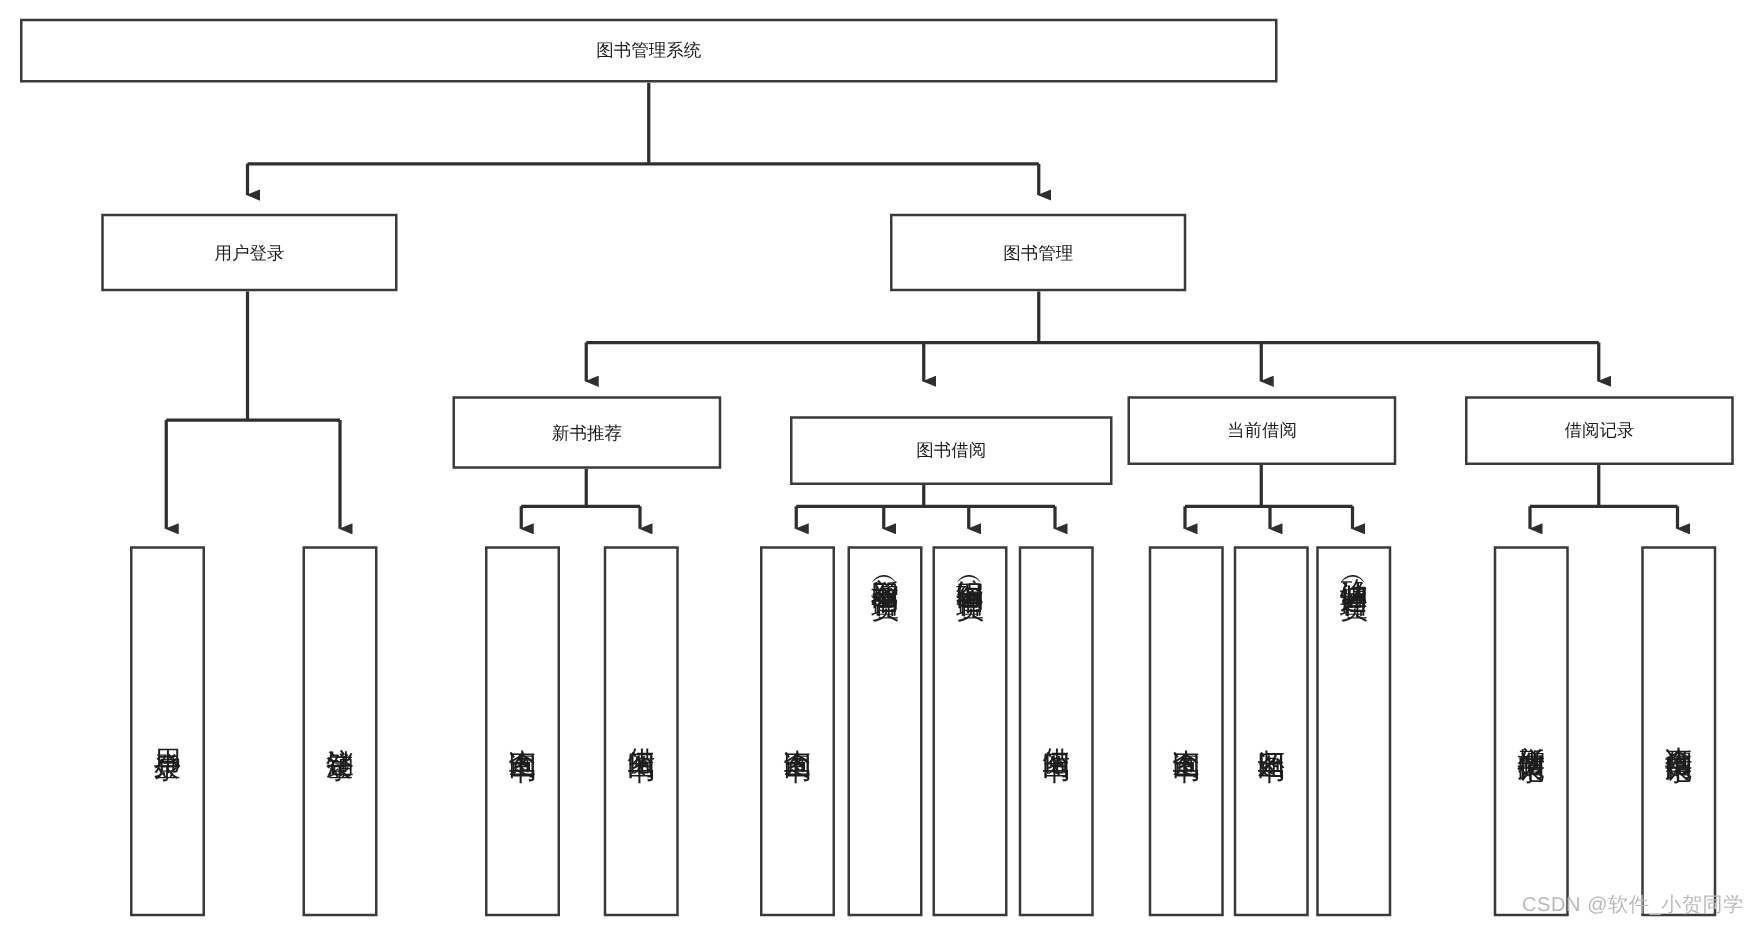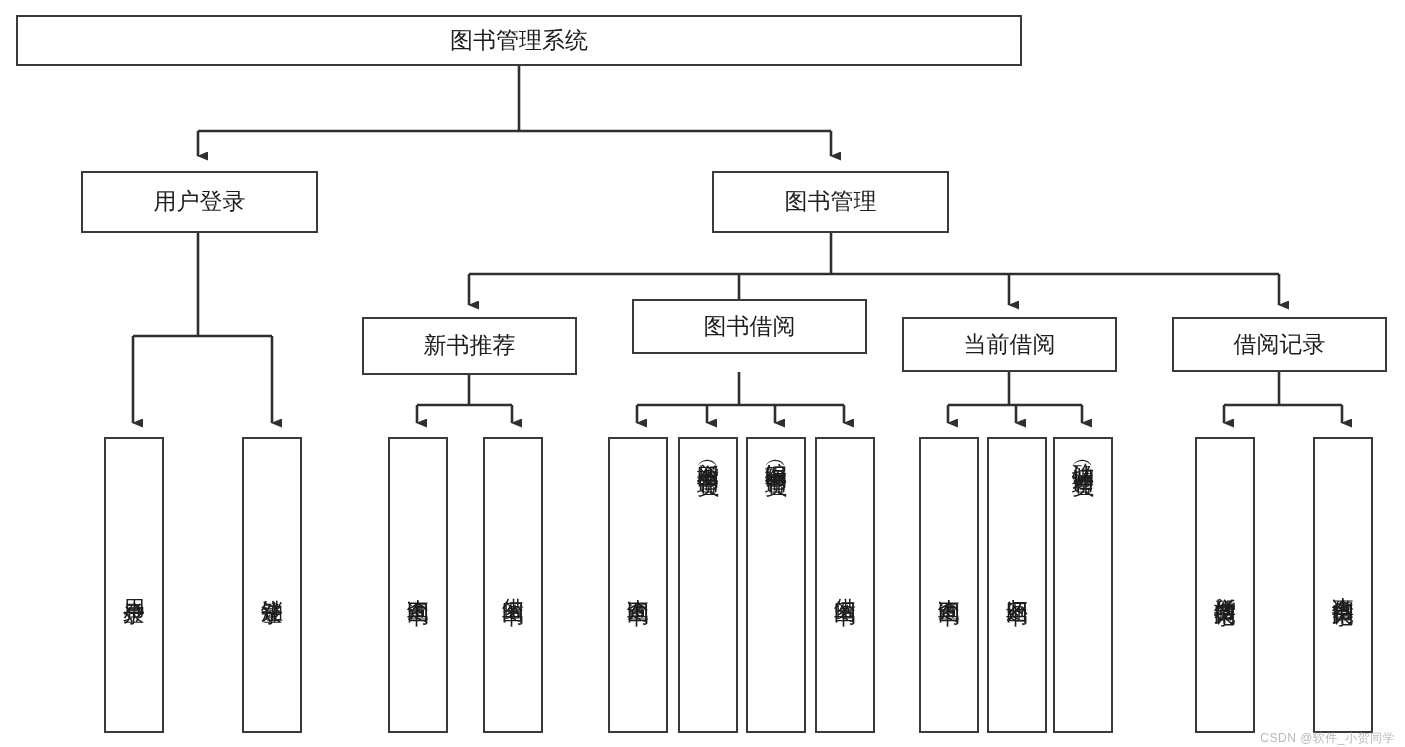--- a/index.html
+++ b/index.html
@@ -34,42 +34,42 @@
     justify-content: center;
     color: #1d1d1d;
   }
   .node .label {
     display: block;
     text-align: center;
     line-height: 1.18;
     white-space: nowrap;
   }
   .node.horiz .label {
-    font-size: 23px;
+    font-size: 14px;
   }
   .node.vert {
     align-items: flex-start;
     padding-top: 6px;
   }
   .node.vert .label {
     writing-mode: vertical-rl;
     text-orientation: upright;
     font-size: 22px;
     letter-spacing: 2px;
     line-height: 1;
   }
   .node.vert.centered {
     align-items: center;
     padding-top: 0;
   }
   #watermark {
     position: absolute;
     right: 10px;
-    bottom: 0;
-    font-size: 12px;
+    bottom: 12px;
+    font-size: 16px;
     color: #b9b9b9;
     white-space: nowrap;
     letter-spacing: 0.5px;
   }
 </style>
 </head>
 <body>
 
 <div id="canvas">
 
@@ -130,21 +130,21 @@
   <div class="node horiz" style="left:81px; top:171px; width:237px; height:62px;">
     <span class="label">用户登录</span>
   </div>
   <div class="node horiz" style="left:712px; top:171px; width:237px; height:62px;justify-content:center;">
     <span class="label">图书管理</span>
   </div>
 
   <div class="node horiz" style="left:362px; top:317px; width:215px; height:58px;">
     <span class="label">新书推荐</span>
   </div>
-  <div class="node horiz" style="left:632px; top:299px; width:235px; height:55px;">
+  <div class="node horiz" style="left:632px; top:333px; width:258px; height:55px;">
     <span class="label">图书借阅</span>
   </div>
   <div class="node horiz" style="left:902px; top:317px; width:215px; height:55px;">
     <span class="label">当前借阅</span>
   </div>
   <div class="node horiz" style="left:1172px; top:317px; width:215px; height:55px;">
     <span class="label">借阅记录</span>
   </div>
 
   <div class="node vert centered" style="left:104px; top:437px; width:60px; height:296px;">

